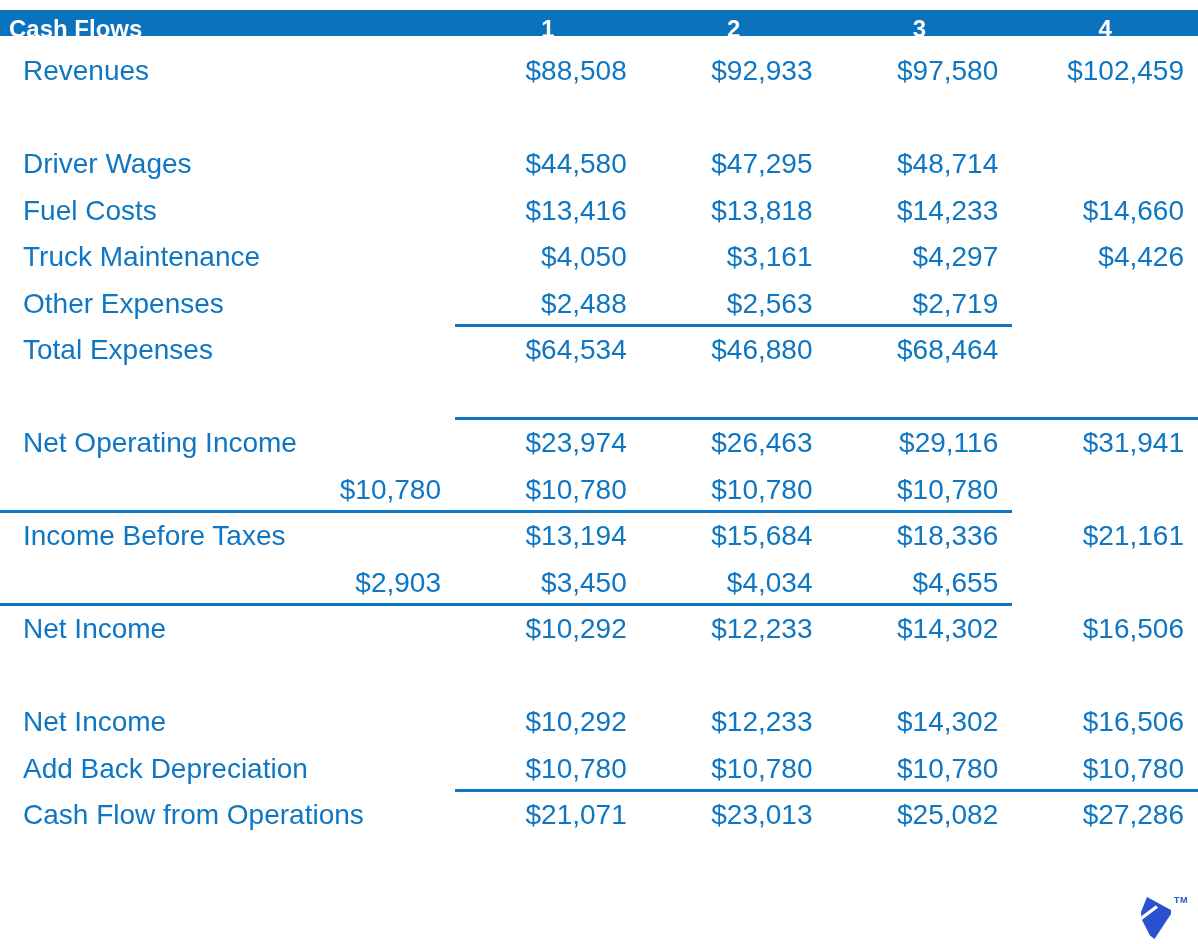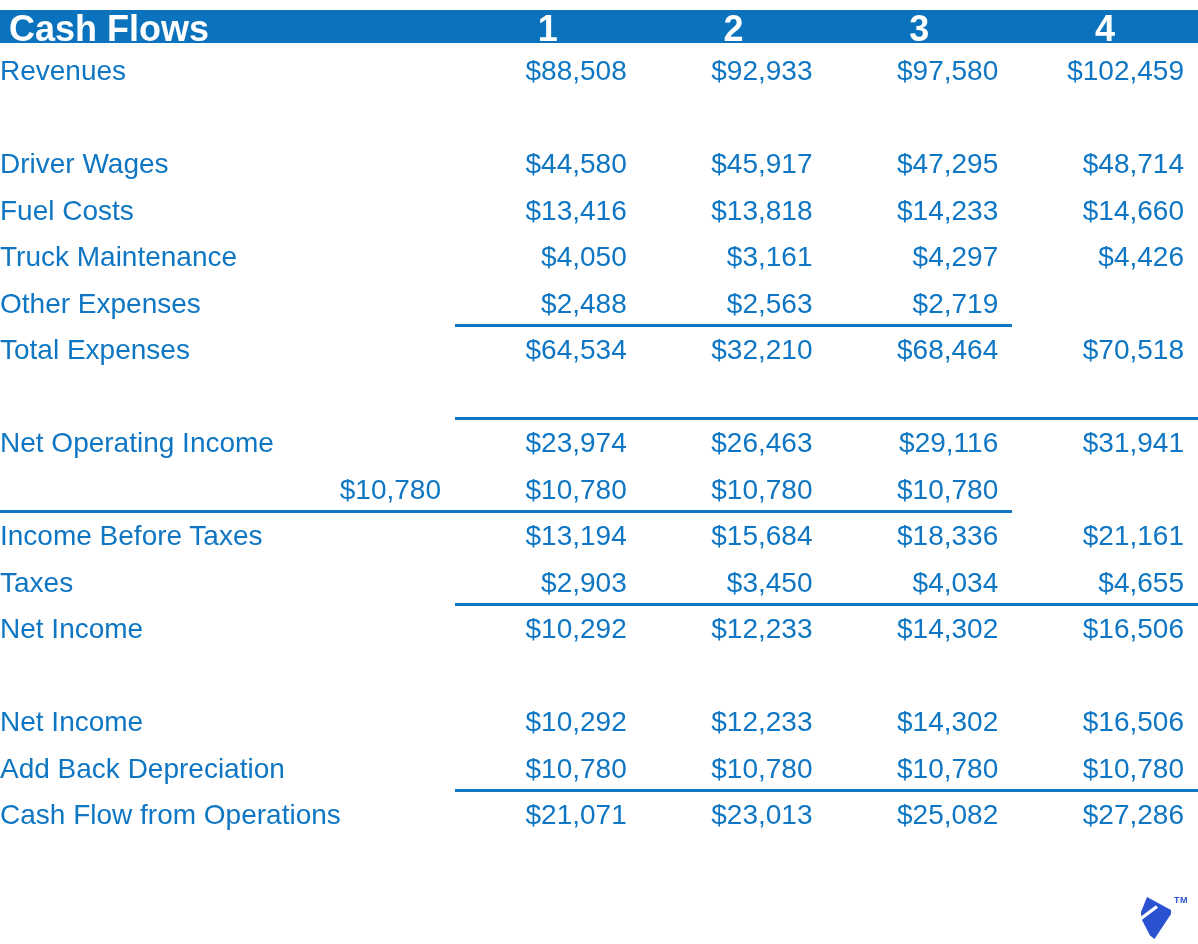--- a/index.html
+++ b/index.html
@@ -12,31 +12,31 @@
   }
   html,body{margin:0;padding:0;}
   body{
     width:1198px;height:944px;background:var(--bg);
     font-family:"Liberation Sans", sans-serif;
     position:relative;overflow:hidden;
   }
   .sheet{position:absolute;inset:0;}
   .grid-cols{display:grid;grid-template-columns:455px repeat(4,1fr);}
   .thead{
-    position:absolute;top:10px;left:0;right:0;height:33px;
+    position:absolute;top:10px;left:0;right:0;height:26px;
     background:var(--hdr);color:var(--hdrtxt);
-    font-weight:bold;font-size:36px;
+    font-weight:bold;font-size:24px;
   }
   .thead>div{height:38px;line-height:38px;}
   .thead .label{padding-left:9px;text-align:left;}
   .thead .num{text-align:center;}
   .rows{position:absolute;top:48px;left:0;right:0;}
   .row{font-size:28px;color:var(--txt);}
   .row>div{height:46.5px;line-height:46.5px;box-sizing:border-box;overflow:hidden;white-space:nowrap;}
-  .row .label{padding-left:0;}
+  .row .label{padding-left:23px;}
   .row .num{text-align:right;padding-right:14px;}
   .row.rule>.num{border-bottom:3px solid var(--rule);text-align:right;}
   .logo{
     position:absolute;right:10px;bottom:3px;
     display:flex;align-items:flex-start;
   }
   .logo svg{display:block;}
   .logo .tm{
     font-size:9px;font-weight:bold;color:var(--logo);
     letter-spacing:0.5px;margin:-2px 0 12px 1px;line-height:10px;
@@ -66,21 +66,20 @@
       <div class="row grid-cols spacer">
         <div class="label"></div>
         <div class="num"></div>
         <div class="num"></div>
         <div class="num"></div>
         <div class="num"></div>
       </div>
       <div class="row grid-cols">
         <div class="label">Driver Wages</div>
         <div class="num">$44,580</div>
-        <div class="num">$45,917</div>
         <div class="num">$47,295</div>
         <div class="num">$48,714</div>
       </div>
       <div class="row grid-cols">
         <div class="label">Fuel Costs</div>
         <div class="num">$13,416</div>
         <div class="num">$13,818</div>
         <div class="num">$14,233</div>
         <div class="num">$14,660</div>
       </div>
@@ -93,23 +92,22 @@
       </div>
       <div class="row grid-cols rule">
         <div class="label">Other Expenses</div>
         <div class="num">$2,488</div>
         <div class="num">$2,563</div>
         <div class="num">$2,719</div>
       </div>
       <div class="row grid-cols">
         <div class="label">Total Expenses</div>
         <div class="num">$64,534</div>
-        <div class="num">$32,210</div>
+        <div class="num">$46,880</div>
         <div class="num">$68,464</div>
-        <div class="num">$70,518</div>
       </div>
       <div class="row grid-cols spacer rule">
         <div class="label"></div>
         <div class="num"></div>
         <div class="num"></div>
         <div class="num"></div>
         <div class="num"></div>
       </div>
       <div class="row grid-cols">
         <div class="label">Net Operating Income</div>
@@ -125,21 +123,20 @@
         <div class="num">$10,780</div>
       </div>
       <div class="row grid-cols">
         <div class="label">Income Before Taxes</div>
         <div class="num">$13,194</div>
         <div class="num">$15,684</div>
         <div class="num">$18,336</div>
         <div class="num">$21,161</div>
       </div>
       <div class="row grid-cols rule">
-        <div class="label">Taxes</div>
         <div class="num">$2,903</div>
         <div class="num">$3,450</div>
         <div class="num">$4,034</div>
         <div class="num">$4,655</div>
       </div>
       <div class="row grid-cols">
         <div class="label">Net Income</div>
         <div class="num">$10,292</div>
         <div class="num">$12,233</div>
         <div class="num">$14,302</div>

